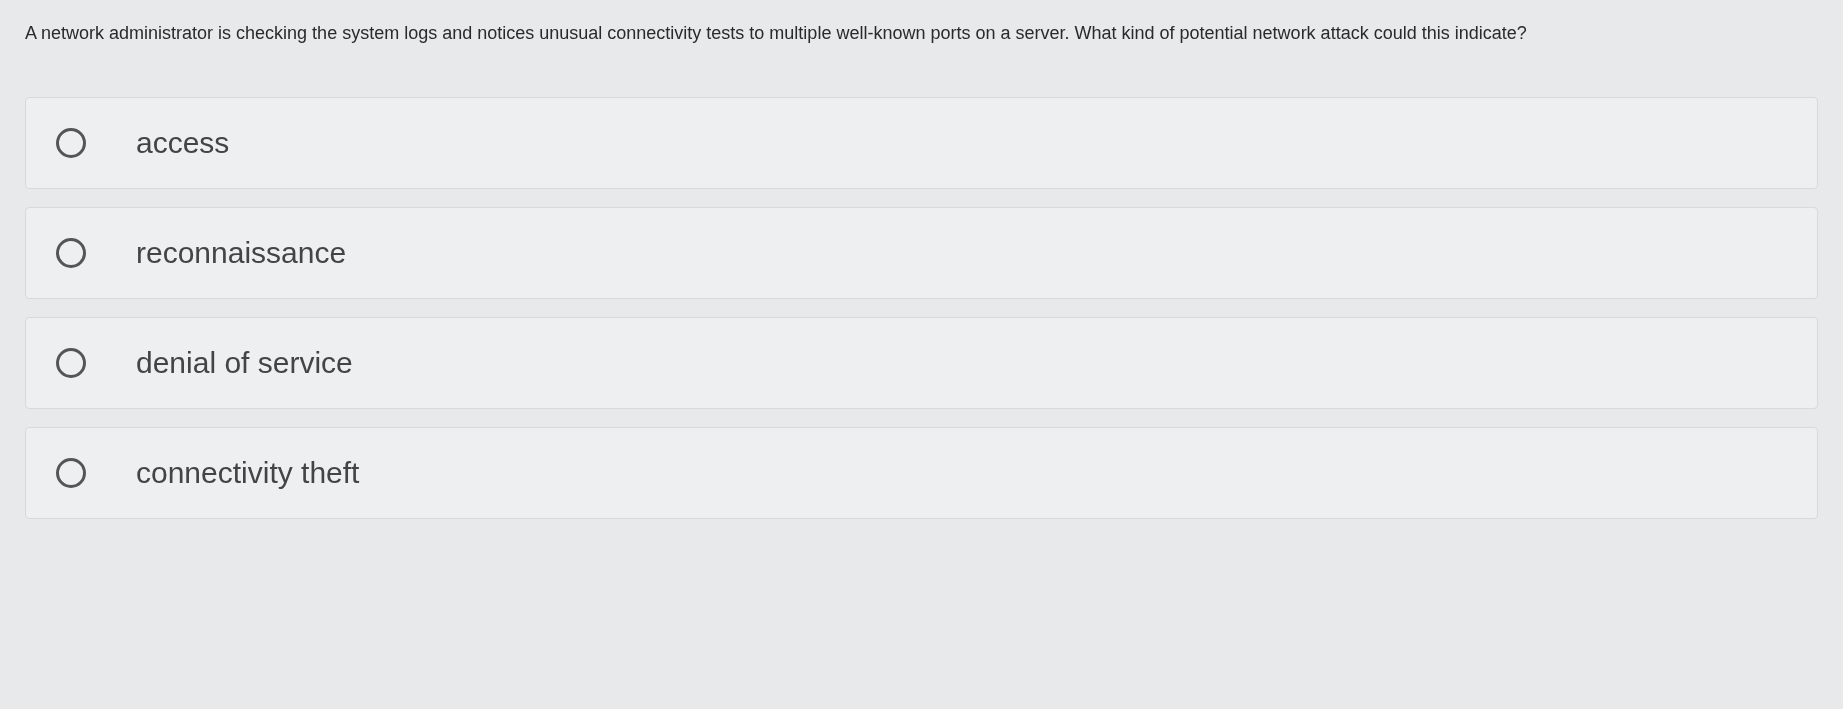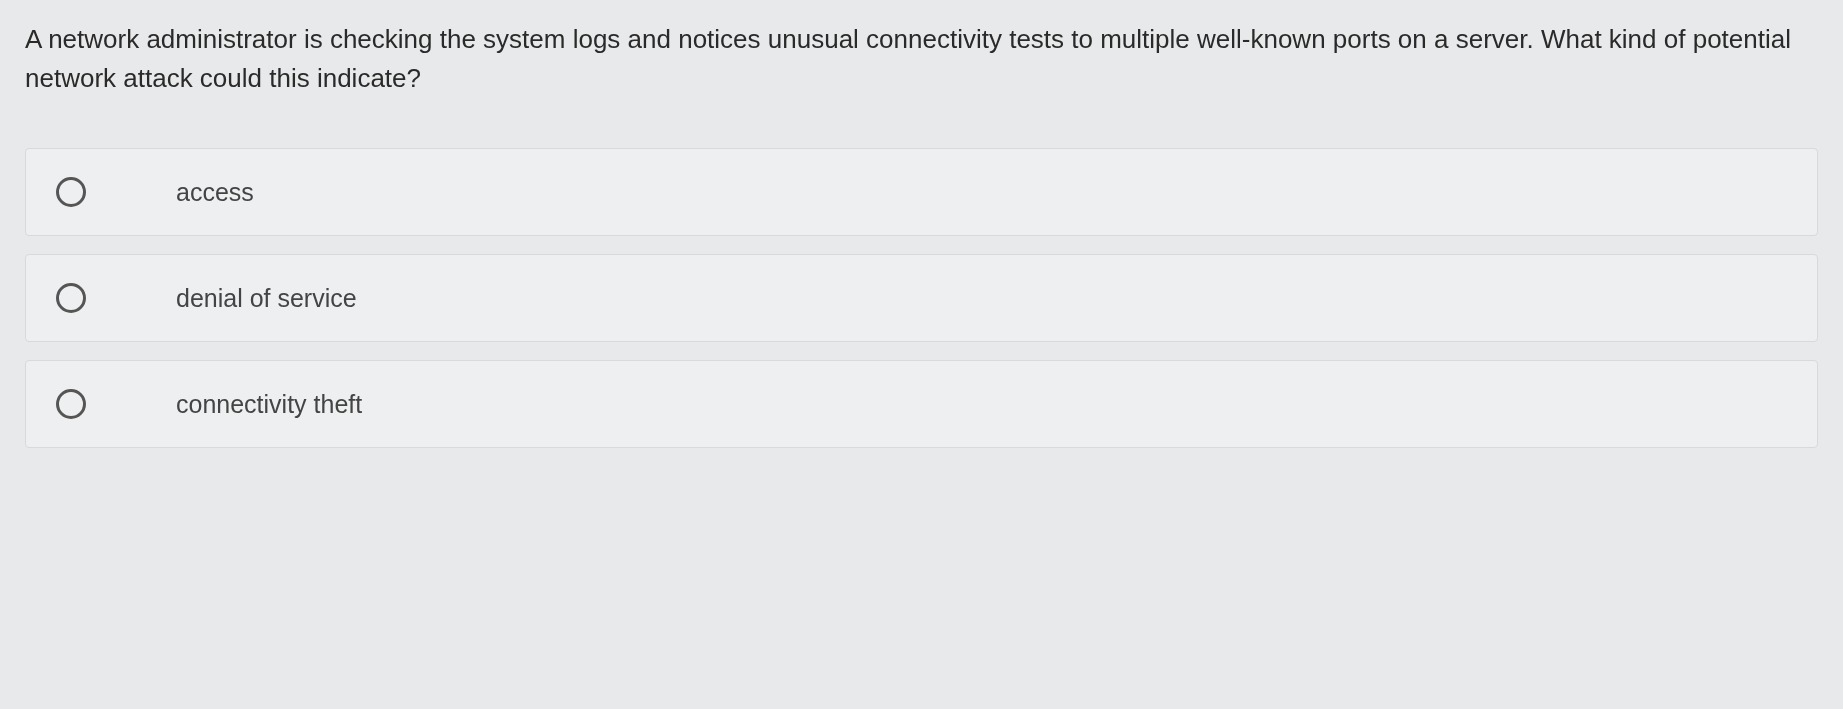--- a/index.html
+++ b/index.html
@@ -9,21 +9,21 @@
     }
     body {
       font-family: Arial, Helvetica, sans-serif;
       background: #e8e9ea;
       width: 1843px;
       height: 709px;
       padding: 20px 25px;
       color: #333;
     }
     .question-text {
-      font-size: 26px;
+      font-size: 18px;
       line-height: 1.5;
       color: #2a2a2a;
       margin-bottom: 50px;
       font-weight: 400;
     }
     .options-container {
       display: flex;
       flex-direction: column;
       gap: 18px;
     }
@@ -39,37 +39,40 @@
     }
     .radio-circle {
       width: 30px;
       height: 30px;
       border: 3px solid #555;
       border-radius: 50%;
       flex-shrink: 0;
       background: transparent;
     }
     .option-label {
-      font-size: 25px;
+      font-size: 30px;
       color: #444;
       font-weight: 400;
-      margin-left: 40px;
     }
   </style>
 </head>
 <body>
 
 <div class="question-text">A network administrator is checking the system logs and notices unusual connectivity tests to multiple well-known ports on a server. What kind of potential network attack could this indicate?</div>
 
 <div class="options-container">
   <div class="option-row">
     <div class="radio-circle"></div>
     <span class="option-label">access</span>
   </div>
   <div class="option-row">
     <div class="radio-circle"></div>
+    <span class="option-label">reconnaissance</span>
+  </div>
+  <div class="option-row">
+    <div class="radio-circle"></div>
     <span class="option-label">denial of service</span>
   </div>
   <div class="option-row">
     <div class="radio-circle"></div>
     <span class="option-label">connectivity theft</span>
   </div>
 </div>
 
 </body></html>

